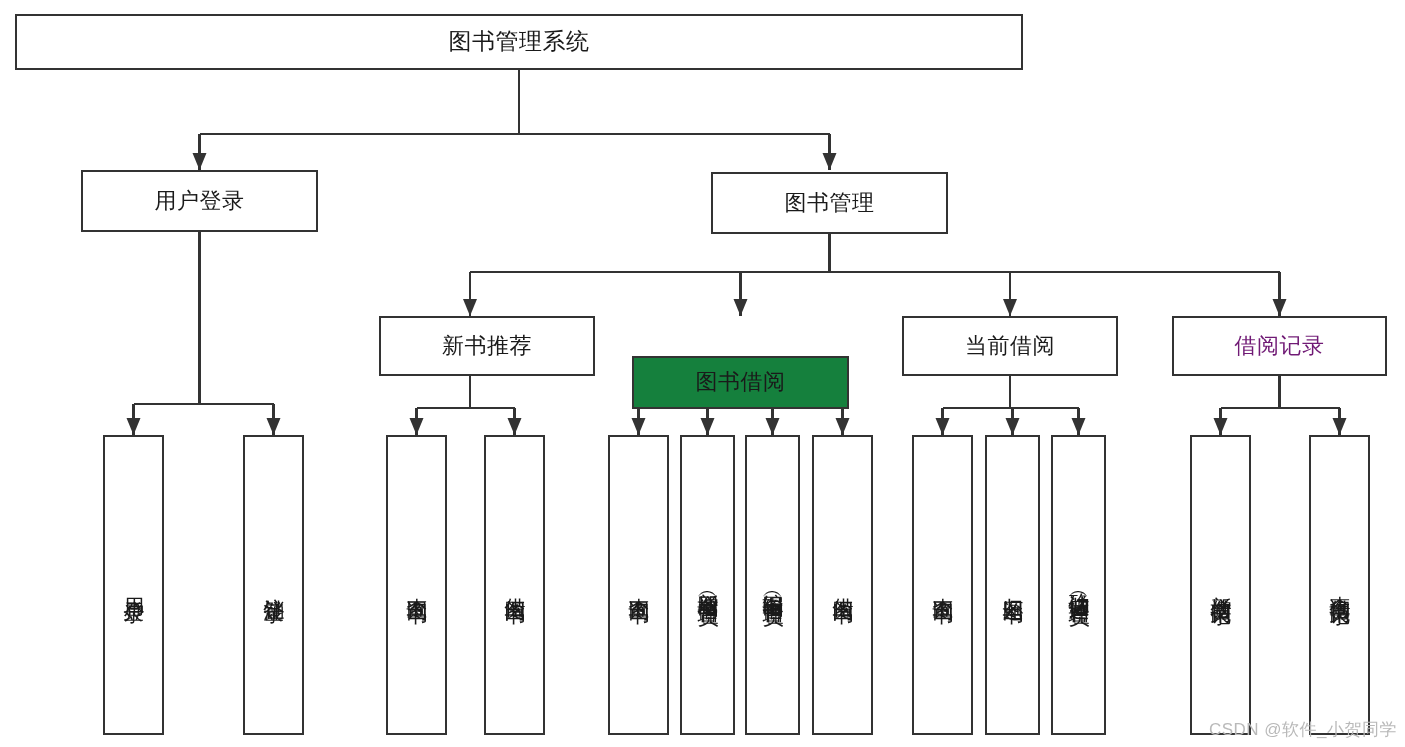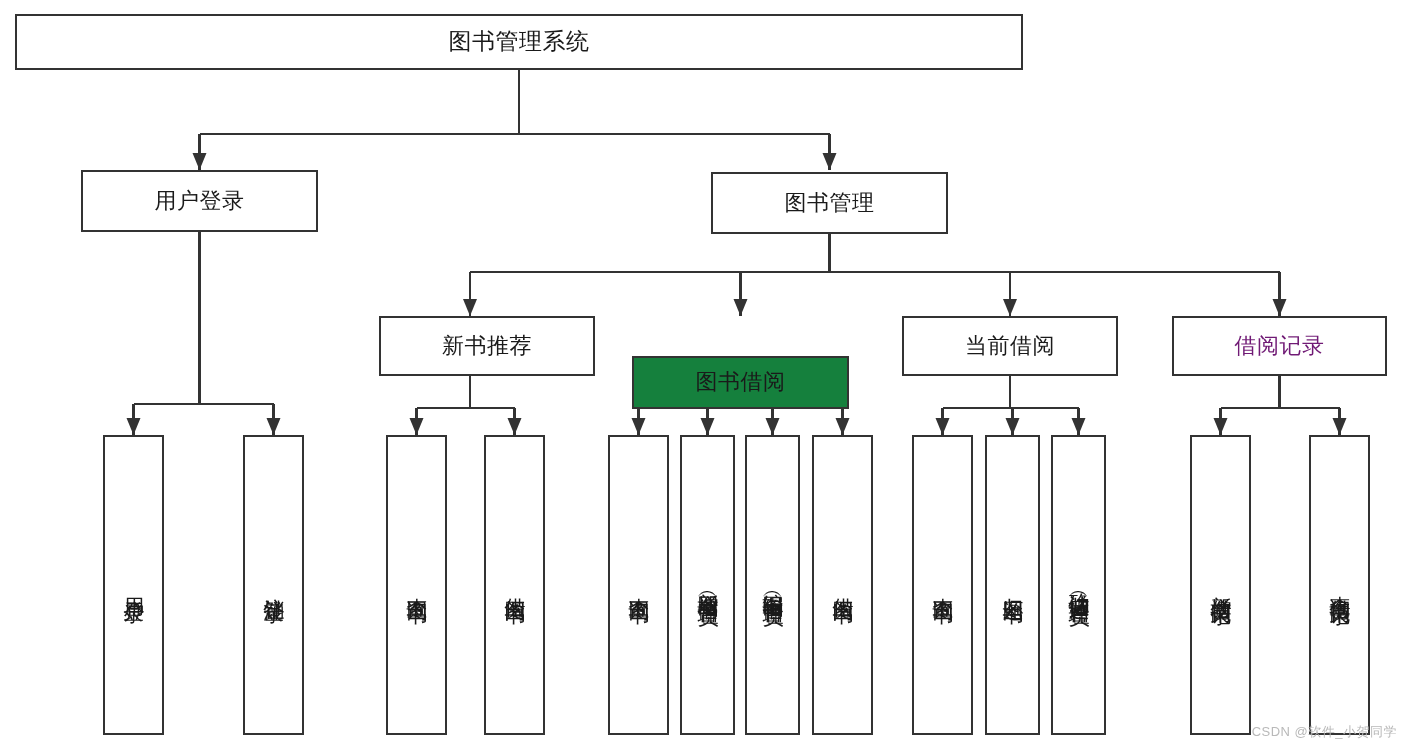--- a/index.html
+++ b/index.html
@@ -54,21 +54,21 @@
     white-space: nowrap;
     text-align: center;
   }
   .node-title {
     font-size: 23px;
   }
   #watermark {
     position: absolute;
     right: 8px;
     bottom: 6px;
-    font-size: 13px;
+    font-size: 17px;
     color: #b9b9b9;
     white-space: nowrap;
     pointer-events: none;
     letter-spacing: 0.5px;
   }
 </style>
 </head>
 <body style="background: rgb(255, 255, 255);">
 
 <div id="diagram-root">

